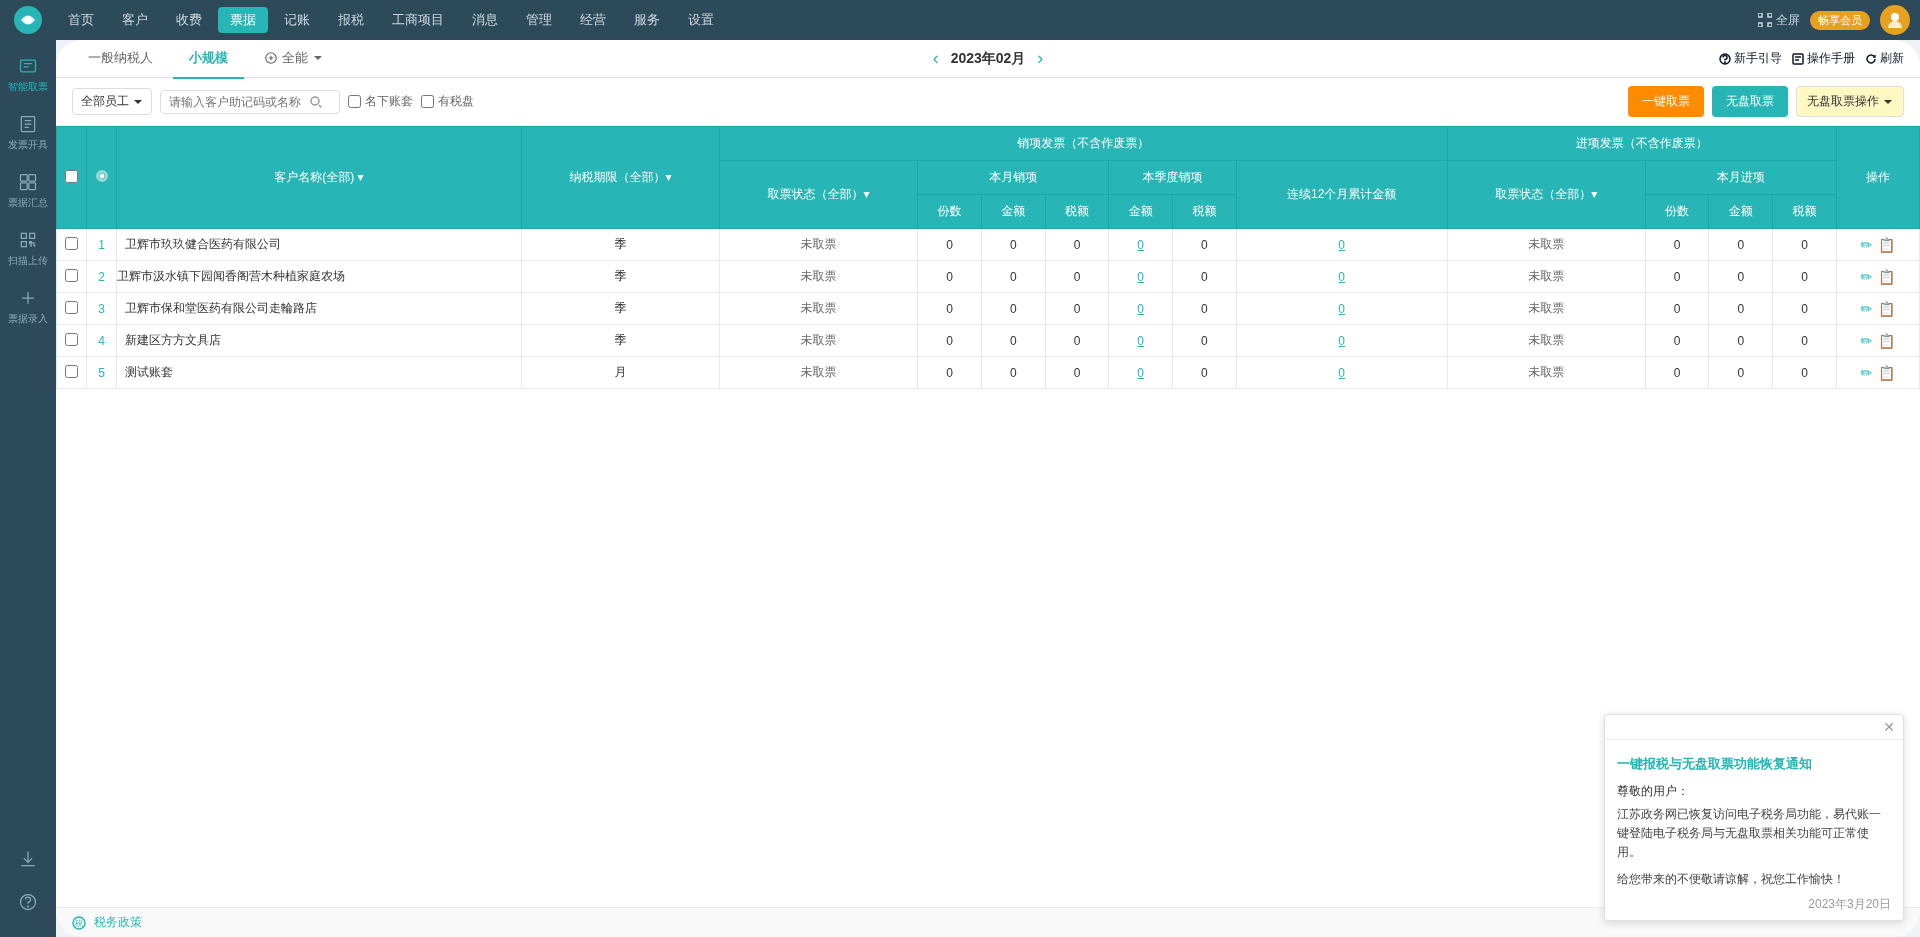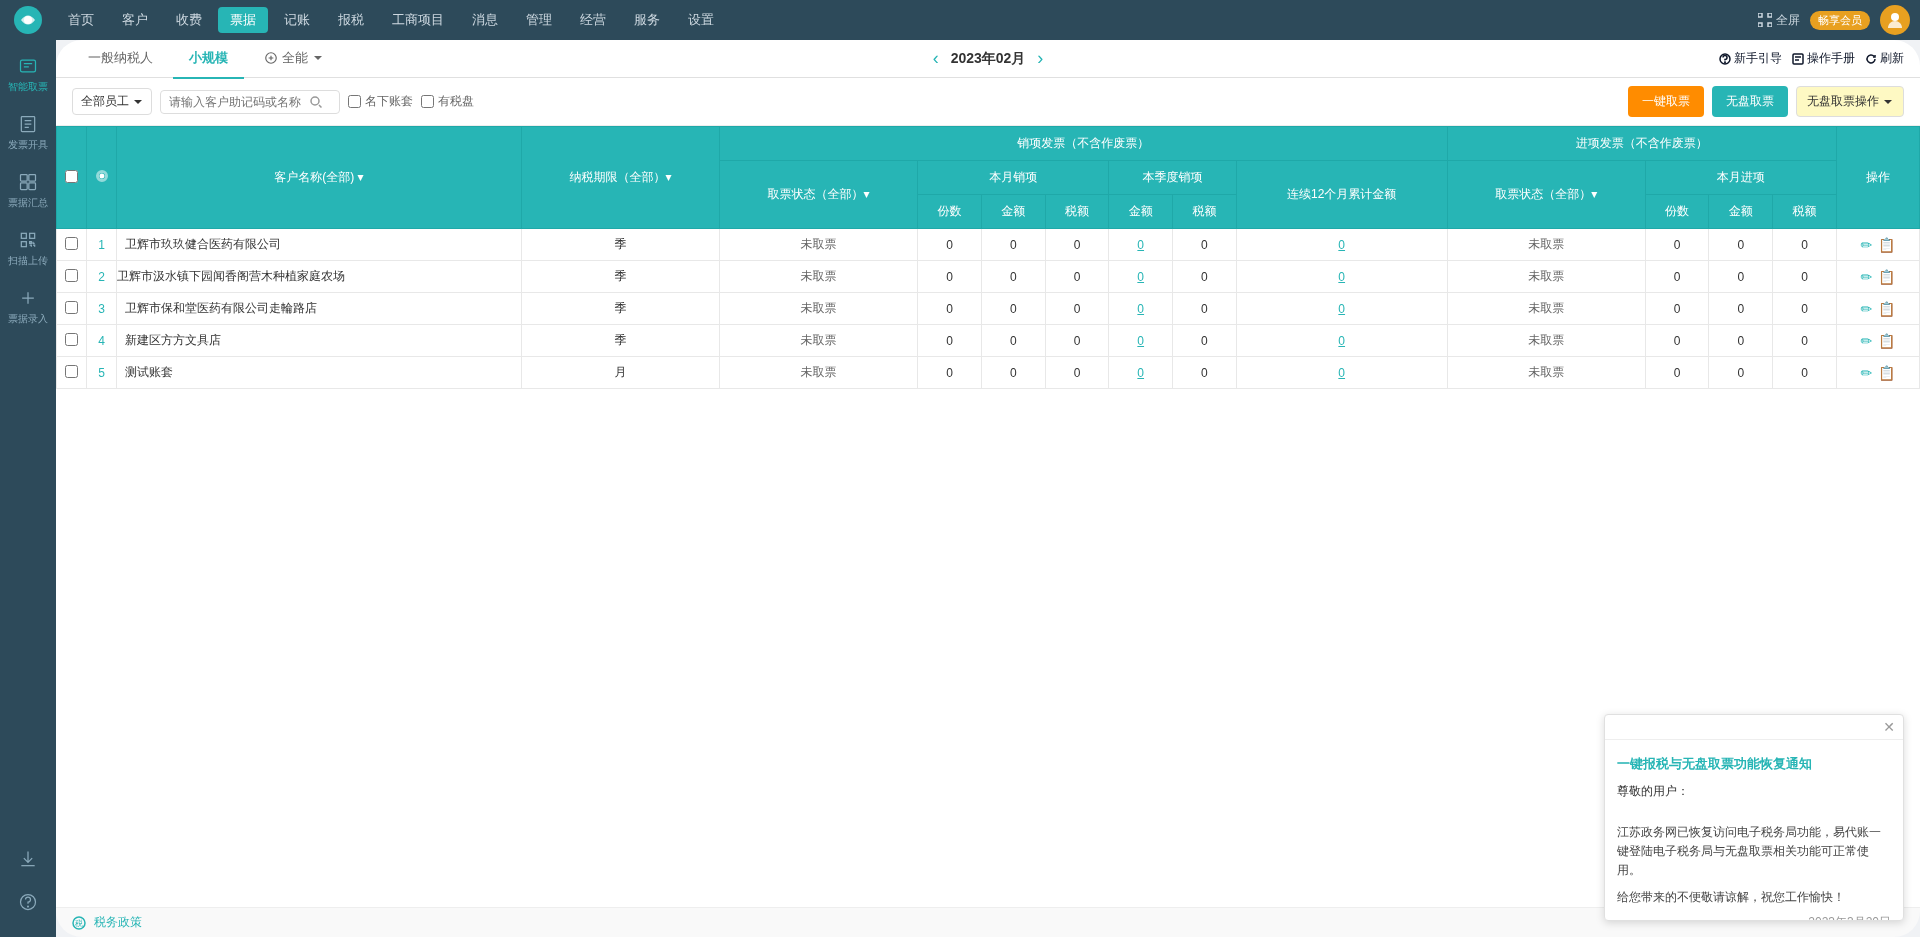--- a/index.html
+++ b/index.html
@@ -536,17 +536,17 @@
   </div>
 </div>
 
 <div class="notification-panel">
   <div class="notif-header">
     <span class="notif-close">✕</span>
   </div>
   <div class="notif-body">
     <div class="notif-title">一键报税与无盘取票功能恢复通知</div>
     <div>尊敬的用户：</div>
-    <div style="margin-top:20px;line-height:1.6;color:#444;">江苏政务网已恢复访问电子税务局功能，易代账一键登陆电子税务局与无盘取票相关功能可正常使用。</div>
+    <div style="margin-top:2px;line-height:1.6;color:#444;">江苏政务网已恢复访问电子税务局功能，易代账一键登陆电子税务局与无盘取票相关功能可正常使用。</div>
     <div style="margin-top:6px;color:#444;">给您带来的不便敬请谅解，祝您工作愉快！</div>
     <div style="margin-top:4px;color:#999;text-align:right;">2023年3月20日</div>
   </div>
 </div>
 
 </body></html>

